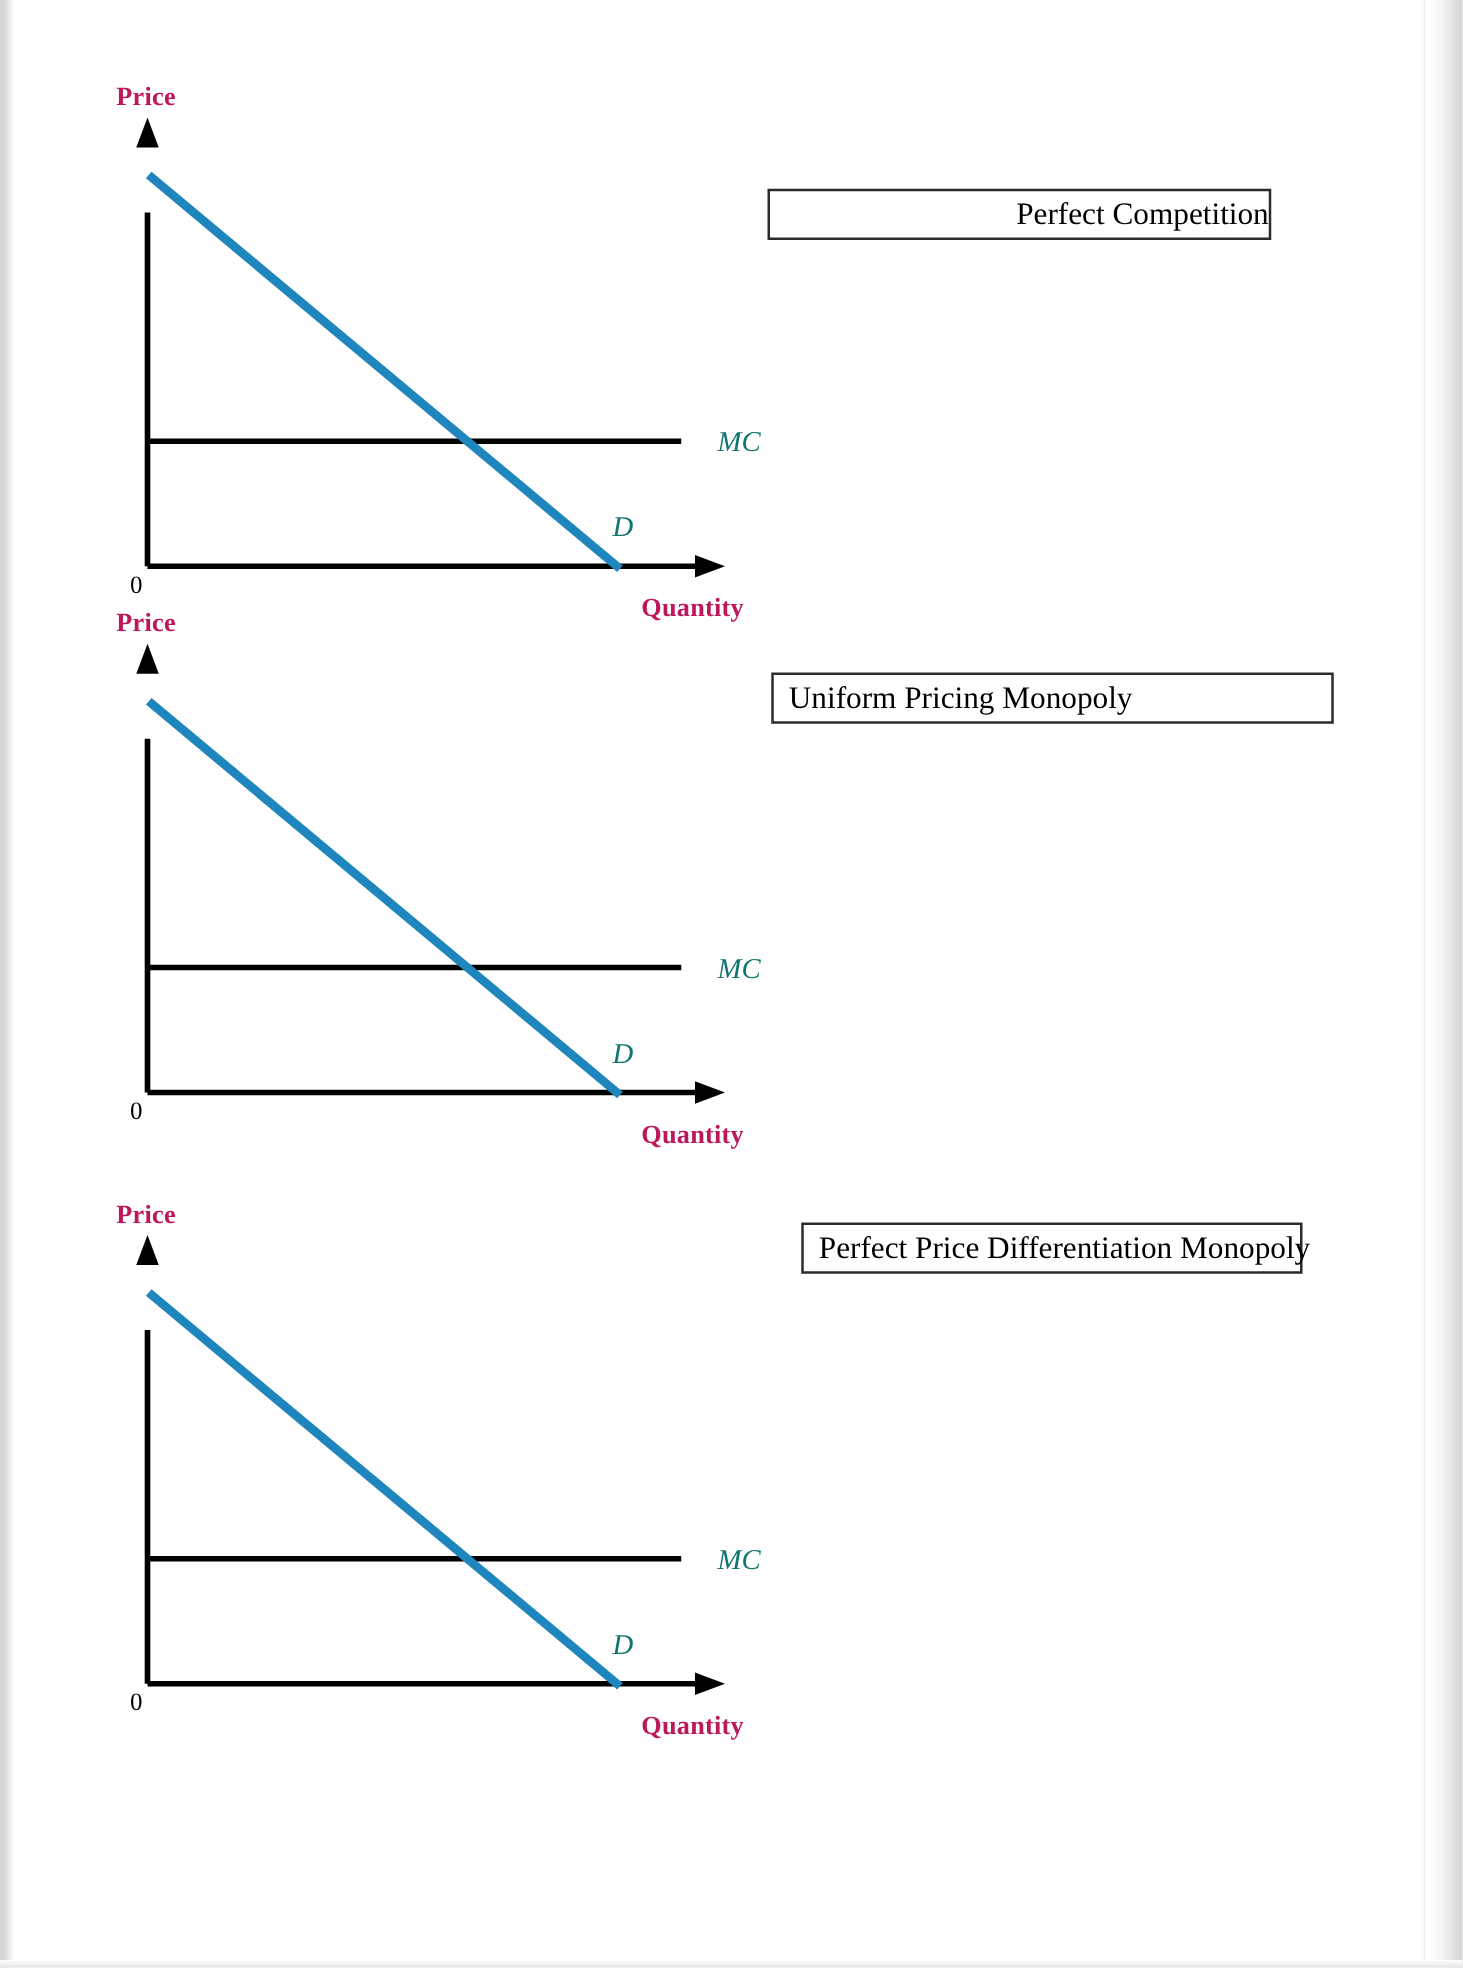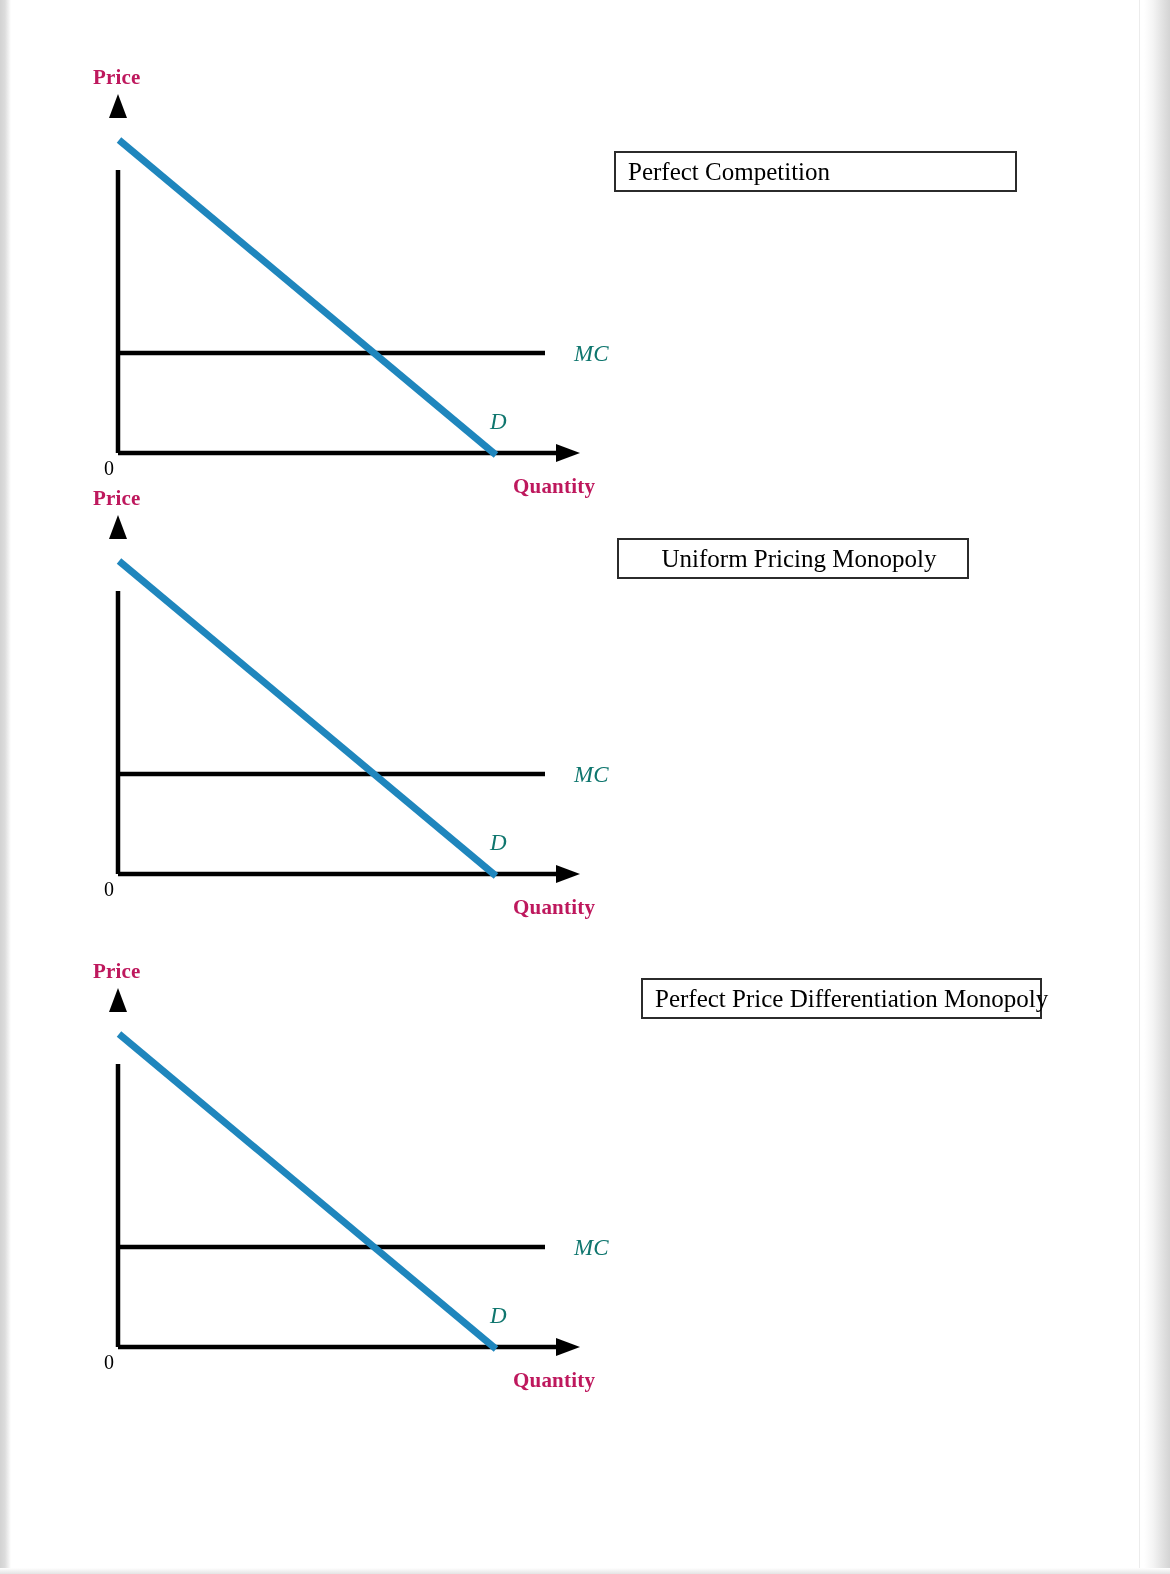--- a/index.html
+++ b/index.html
@@ -114,21 +114,21 @@
     <line x1="118" y1="293" x2="545" y2="293" stroke="#000000" stroke-width="4.5"></line>
 
     <line x1="119" y1="80" x2="496" y2="395" stroke="#1f86bd" stroke-width="7"></line>
   </svg>
 
   <span class="curve-label" style="left:574px; top:281px;">MC</span>
   <span class="curve-label" style="left:490px; top:349px;">D</span>
   <span class="origin-label" style="left:104px; top:397px;">0</span>
   <span class="axis-title" style="left:513px; top:414px;">Quantity</span>
 
-  <div class="title-box" style="left:614px; top:91px; width:403px; height:41px;">
+  <div class="title-box" style="left:614px; top:91px; width:403px; height:41px;justify-content:flex-end;">
     <span class="title-box-text">Perfect Competition</span>
   </div>
 </div>
 
 <div class="chart-block" style="top:481px; height:450px; width:1170px;">
 
   <span class="axis-title" style="left:93px; top:5px;">Price</span>
 
   <svg class="chart-svg" width="700" height="450" viewBox="0 0 700 450">
     <line x1="118" y1="110" x2="118" y2="393" stroke="#000000" stroke-width="4.5"></line>
@@ -137,21 +137,21 @@
     <polygon points="580,393 556,384 556,402" fill="#000000"></polygon>
     <line x1="118" y1="293" x2="545" y2="293" stroke="#000000" stroke-width="4.5"></line>
     <line x1="119" y1="80" x2="496" y2="395" stroke="#1f86bd" stroke-width="7"></line>
   </svg>
 
   <span class="curve-label" style="left:574px; top:281px;">MC</span>
   <span class="curve-label" style="left:490px; top:349px;">D</span>
   <span class="origin-label" style="left:104px; top:397px;">0</span>
   <span class="axis-title" style="left:513px; top:414px;">Quantity</span>
 
-  <div class="title-box" style="left:617px; top:57px; width:352px; height:41px;justify-content:center;">
+  <div class="title-box" style="left:617px; top:57px; width:450px; height:41px;">
     <span class="title-box-text">Uniform Pricing Monopoly</span>
   </div>
 </div>
 
 <div class="chart-block" style="top:954px; height:450px; width:1170px;">
 
   <span class="axis-title" style="left:93px; top:5px;">Price</span>
 
   <svg class="chart-svg" width="700" height="450" viewBox="0 0 700 450">
     <line x1="118" y1="110" x2="118" y2="393" stroke="#000000" stroke-width="4.5"></line>

